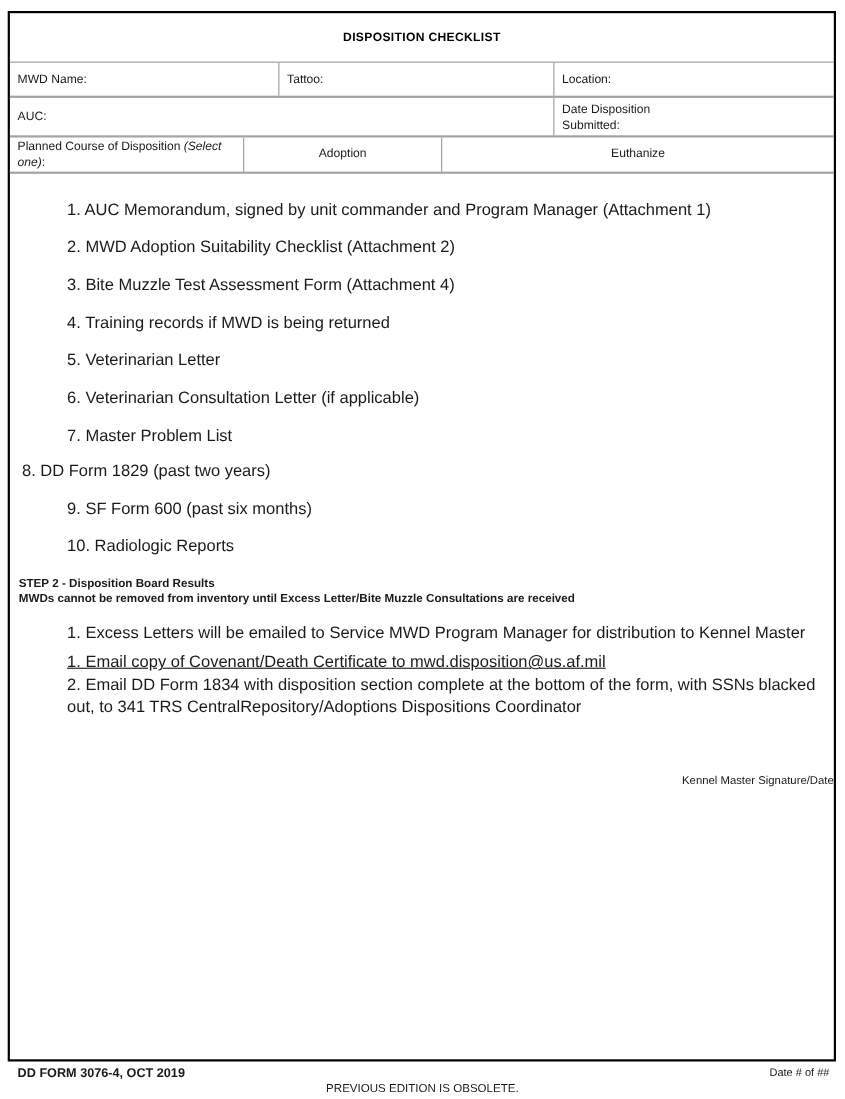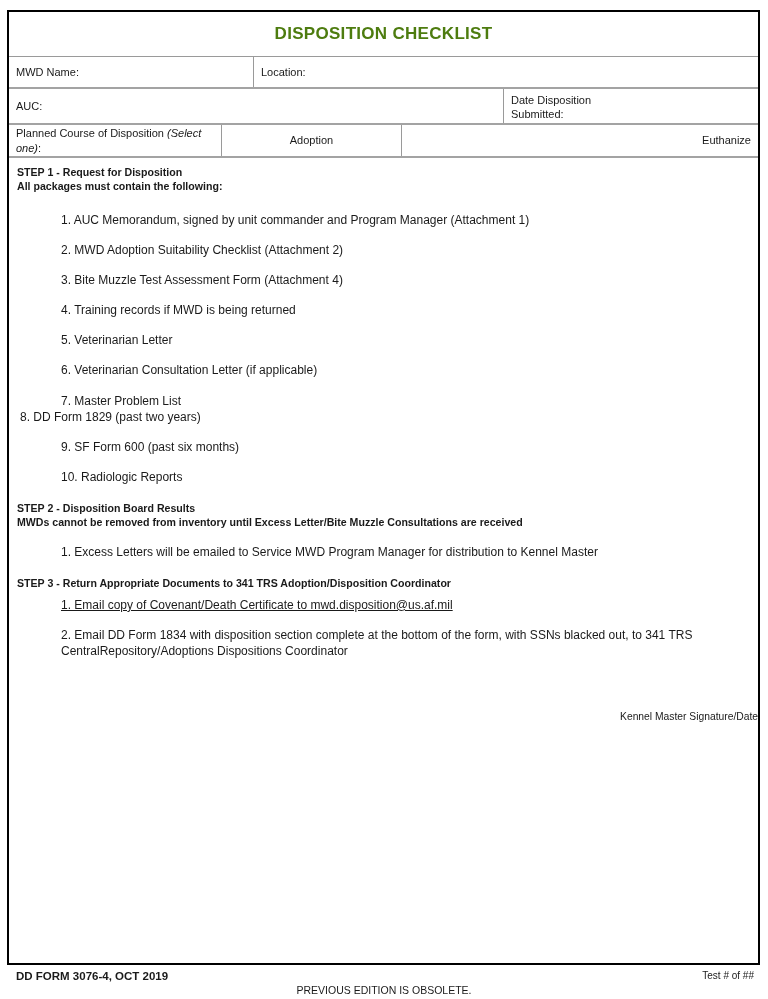--- a/index.html
+++ b/index.html
@@ -37,24 +37,24 @@
   
   .title-row {
     height: 45px;
     box-sizing: border-box;
     border-bottom: 1px solid #9a9a9a;
     display: flex;
     align-items: center;
     justify-content: center;
   }
   .doc-title {
-    font-size: 17px;
+    font-size: 11px;
     font-weight: bold;
     letter-spacing: 0.3px;
-    color: #4d7c0f;
+    color: #000000;
   }
 
   
   .row {
     display: flex;
     box-sizing: border-box;
     border-bottom: 2px solid #a3a3a3;
   }
   .cell {
     box-sizing: border-box;
@@ -84,42 +84,42 @@
 
   .row-course { height: 33px; }
   .c-course-label { width: 213px; }
   .c-course-label i { font-style: italic; }
   .c-opt {
     justify-content: center;
     text-align: center;
   }
   .c-opt-adoption { width: 180px; }
   .c-opt-lea      { width: 176px; }
-  .c-opt-euth     { flex: 1; justify-content: flex-end; }
+  .c-opt-euth     { flex: 1; }
 
   
   .body-content {
     padding: 5px 0 0 0;
   }
   .step-head {
     font-size: 10.6px;
     font-weight: bold;
     line-height: 1.3;
     padding: 0 8px;
     color: #1a1a1a;
   }
   .step-head .subline { display: block; }
 
   .sublist {
     margin: 0;
     padding: 0;
     list-style: none;
   }
   .sub-item {
-    font-size: 12px;
+    font-size: 15px;
     line-height: 1.35;
     color: #1a1a1a;
     padding-left: 52px;
     padding-right: 22px;
   }
 
   .sig-line {
     text-align: center;
     font-size: 10.3px;
     color: #1a1a1a;
@@ -165,20 +165,23 @@
 
   <div class="form-frame">
 
     <div class="title-row">
       <div class="doc-title">DISPOSITION CHECKLIST</div>
     </div>
 
     <div class="row row-ident">
       <div class="cell vline c-mwd">
         <span>MWD Name:</span>
+      </div>
+      <div class="cell vline c-tattoo">
+        <span>Tattoo:</span>
       </div>
       <div class="cell c-loc">
         <span>Location:</span>
       </div>
     </div>
 
     <div class="row row-auc">
       <div class="cell vline c-auc">
         <span>AUC:</span>
       </div>
@@ -197,60 +200,53 @@
       <div class="cell vline c-opt c-opt-adoption">
         <span>Adoption</span>
       </div>
       <div class="cell c-opt c-opt-euth">
         <span>Euthanize</span>
       </div>
     </div>
 
     <div class="body-content">
 
-      <div class="step-head" style="padding-top:3px;">
-        <span class="subline">STEP 1 - Request for Disposition</span>
-        <span class="subline">All packages must contain the following:</span>
-      </div>
       <ul class="sublist">
         <li class="sub-item" style="margin-top:18px;">1. AUC Memorandum, signed by unit commander and Program Manager (Attachment 1)</li>
         <li class="sub-item" style="margin-top:14px;">2. MWD Adoption Suitability Checklist (Attachment 2)</li>
         <li class="sub-item" style="margin-top:14px;">3. Bite Muzzle Test Assessment Form (Attachment 4)</li>
         <li class="sub-item" style="margin-top:14px;">4. Training records if MWD is being returned</li>
         <li class="sub-item" style="margin-top:14px;">5. Veterinarian Letter</li>
         <li class="sub-item" style="margin-top:14px;">6. Veterinarian Consultation Letter (if applicable)</li>
         <li class="sub-item" style="margin-top:14px;">7. Master Problem List</li>
-        <li class="sub-item" style="margin-top:0;padding-left:11px;">8. DD Form 1829 (past two years)</li>
+        <li class="sub-item" style="margin-top:12px;padding-left:11px;">8. DD Form 1829 (past two years)</li>
         <li class="sub-item" style="margin-top:14px;">9. SF Form 600 (past six months)</li>
         <li class="sub-item" style="margin-top:14px;">10. Radiologic Reports</li>
       </ul>
 
       <div class="step-head" style="padding-top:17px;">
         <span class="subline">STEP 2 - Disposition Board Results</span>
         <span class="subline">MWDs cannot be removed from inventory until Excess Letter/Bite Muzzle Consultations are received</span>
       </div>
       <ul class="sublist">
         <li class="sub-item" style="margin-top:14px;">1. Excess Letters will be emailed to Service MWD Program Manager for distribution to Kennel Master</li>
       </ul>
 
-      <div class="step-head" style="padding-top:17px;">
-        <span class="subline">STEP 3 - Return Appropriate Documents to 341 TRS Adoption/Disposition Coordinator</span>
-      </div>
       <ul class="sublist">
         <li class="sub-item" style="margin-top:6px;text-decoration:underline;">1. Email copy of Covenant/Death Certificate to mwd.disposition@us.af.mil</li>
-        <li class="sub-item" style="margin-top:14px; padding-right:14px;">2. Email DD Form 1834 with disposition section complete at the bottom of the form, with SSNs blacked out, to 341 TRS CentralRepository/Adoptions Dispositions Coordinator</li>
+        <li class="sub-item" style="padding-right:14px;">2. Email DD Form 1834 with disposition section complete at the bottom of the form, with SSNs blacked out, to 341 TRS CentralRepository/Adoptions Dispositions Coordinator</li>
       </ul>
 
       <div class="sig-line" style="margin-top:52px;text-align:right;">
         <span>Kennel Master Signature/Date</span>
       </div>
 
     </div>
 
   </div>
 
   <div class="footer">
     <div class="footer-left">DD FORM 3076-4, OCT 2019</div>
     <div class="footer-center">PREVIOUS EDITION IS OBSOLETE.</div>
-    <div class="footer-right">Test # of ##</div>
+    <div class="footer-right">Date # of ##</div>
   </div>
 
 </div>
 
 </body></html>

